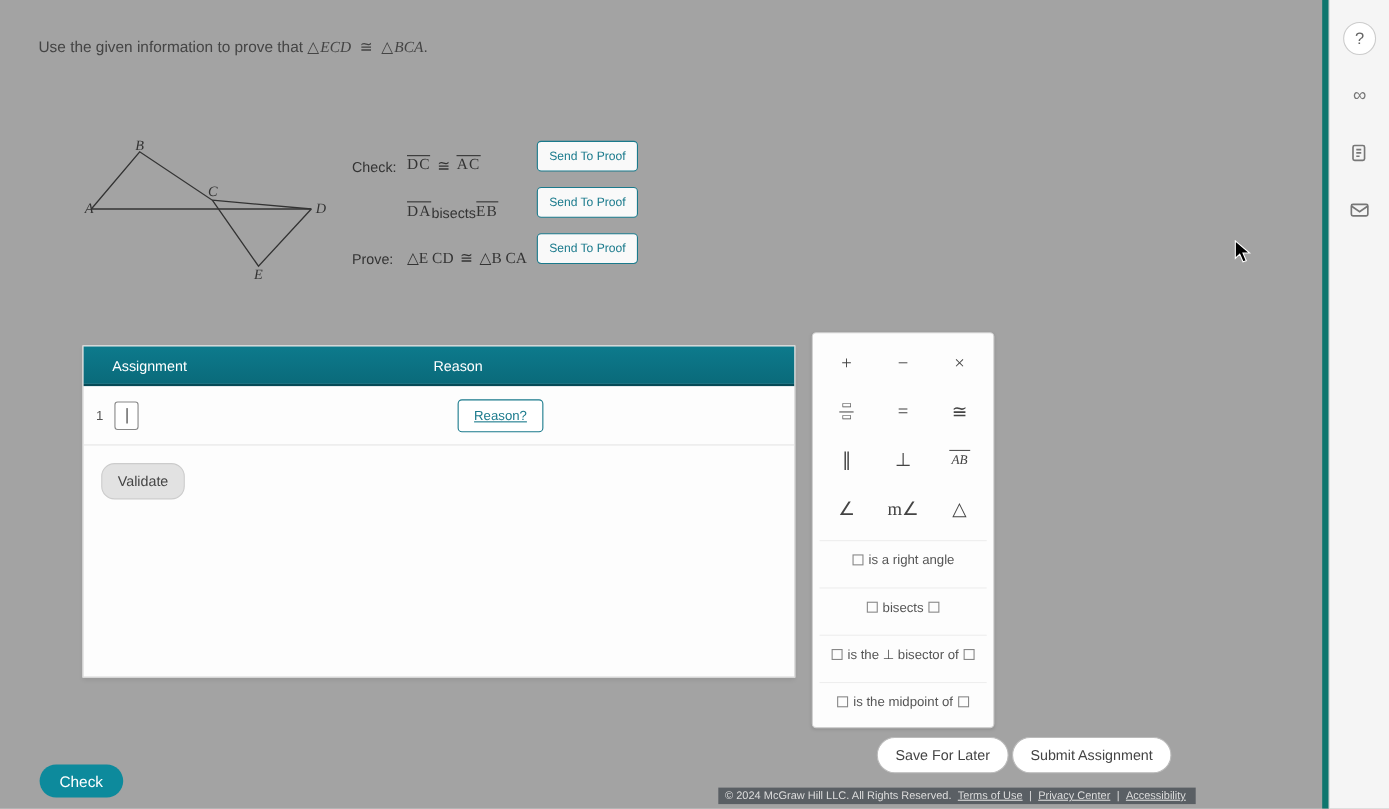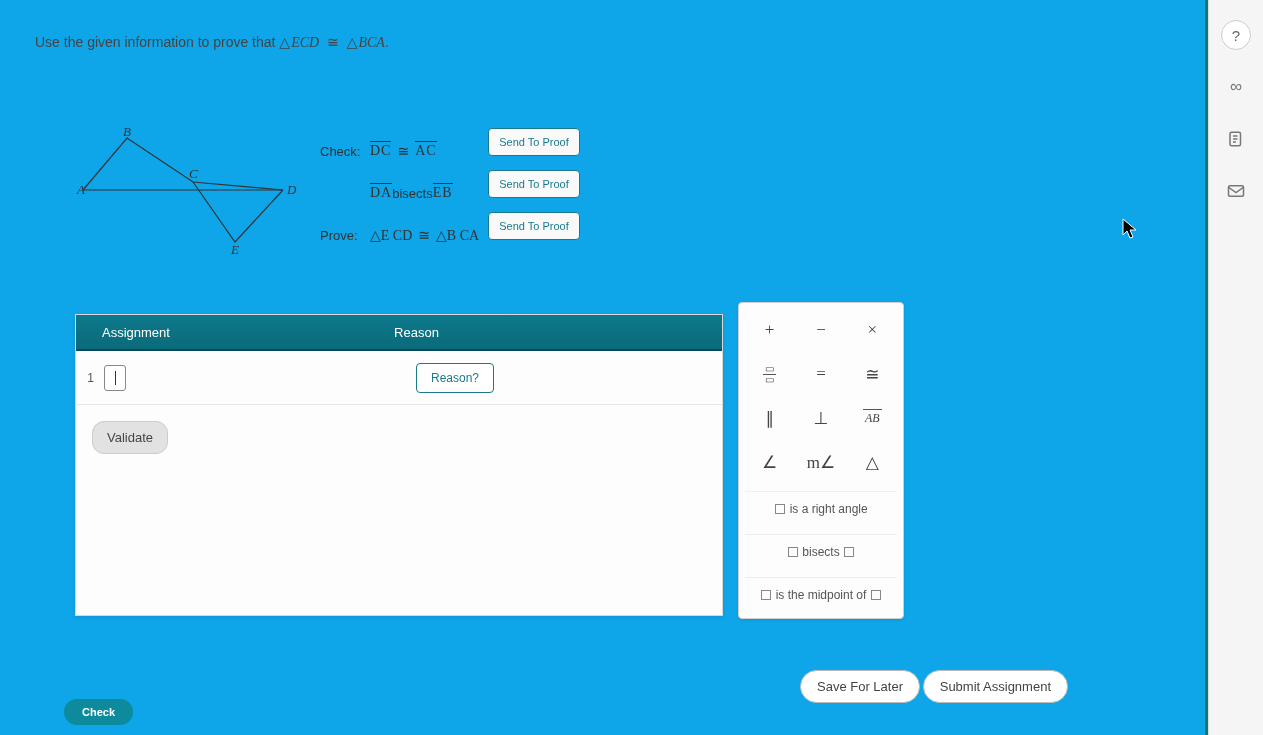--- a/index.html
+++ b/index.html
@@ -8,22 +8,22 @@
     background: #e8e9ea;
     width: 1263px;
     height: 735px;
     position: relative;
     overflow: hidden;
     color: #333;
   }
   .main-area {
     position: absolute;
     left: 0; top: 0; right: 55px; bottom: 0;
-    background: #0ea5e9;
-    border-right: 3px solid #0f766e;
+    background: #a3a3a3;
+    border-right: 6px solid #0f766e;
   }
   .instruction {
     position: absolute;
     left: 35px; top: 34px;
     font-size: 14px;
     color: #444;
   }
   .instruction .tri { font-family: 'Times New Roman', serif; font-style: italic; }
   .tri-sym::before { content: "△"; font-style: normal; margin-right: 1px; }
   .cong::before { content: "≅"; margin: 0 4px; }
@@ -100,20 +100,21 @@
   .stmt-input .cursor { width: 1px; height: 14px; background: #333; }
   .reason-btn {
     margin-left: 290px;
     width: 78px; height: 30px;
     border: 1px solid #1a7a8c;
     border-radius: 4px;
     background: #fff;
     color: #1a7a8c;
     font-size: 12px;
     cursor: pointer;
+    text-decoration: underline;
   }
   .validate-row { padding: 16px; height: 210px; }
   .validate-btn {
     padding: 8px 14px;
     border: 1px solid #ccc;
     background: #e2e2e2;
     border-radius: 12px;
     font-size: 13px;
     color: #444;
     cursor: pointer;
@@ -181,28 +182,28 @@
     color: #777; font-size: 17px; cursor: pointer;
   }
 
   .footer-bar {
     position: absolute;
     left: 0; right: 55px; bottom: 0;
     height: 50px;
   }
   .check-btn {
     position: absolute;
-    left: 64px; bottom: 10px;
+    left: 36px; bottom: 10px;
     padding: 7px 18px;
     background: #0d8a9c;
     color: #fff;
     border: none;
     border-radius: 16px;
-    font-size: 11px;
-    font-weight: bold;
+    font-size: 14px;
+    font-weight: normal;
     cursor: pointer;
   }
   .save-btn, .submit-btn {
     position: absolute;
     bottom: 32px;
     padding: 8px 16px;
     background: #fff;
     border: 1px solid #bbb;
     border-radius: 18px;
     font-size: 13px;
@@ -321,27 +322,34 @@
       <div class="tool-cell">⊥</div>
       <div class="tool-cell">
           <span class="ab-seg">AB</span>
         </div>
       <div class="tool-cell">∠</div>
       <div class="tool-cell">m∠</div>
       <div class="tool-cell">△</div>
     </div>
     <div class="tool-wide"><span class="ph"></span> is a right angle</div>
     <div class="tool-wide"><span class="ph"></span> bisects <span class="ph"></span></div>
+    <div class="tool-wide"><span class="ph"></span> is the ⊥ bisector of <span class="ph"></span></div>
     <div class="tool-wide"><span class="ph"></span> is the midpoint of <span class="ph"></span></div>
   </div>
 
   <div class="footer-bar">
     <button class="check-btn">Check</button>
     <button class="save-btn">Save For Later</button>
     <button class="submit-btn">Submit Assignment</button>
+    <div class="copyright">
+      <span>© 2024 McGraw Hill LLC. All Rights Reserved.</span>
+      <a>Terms of Use</a> |
+      <a>Privacy Center</a> |
+      <a>Accessibility</a>
+    </div>
   </div>
 
 </div>
 
 <div class="right-rail">
   <div class="rail-btn">?</div>
   <div class="rail-ico">∞</div>
   <div class="rail-ico">
     <svg width="18" height="18" viewBox="0 0 24 24" fill="none" stroke="#777" stroke-width="2">
         <rect x="4" y="3" width="14" height="18" rx="2"></rect>

